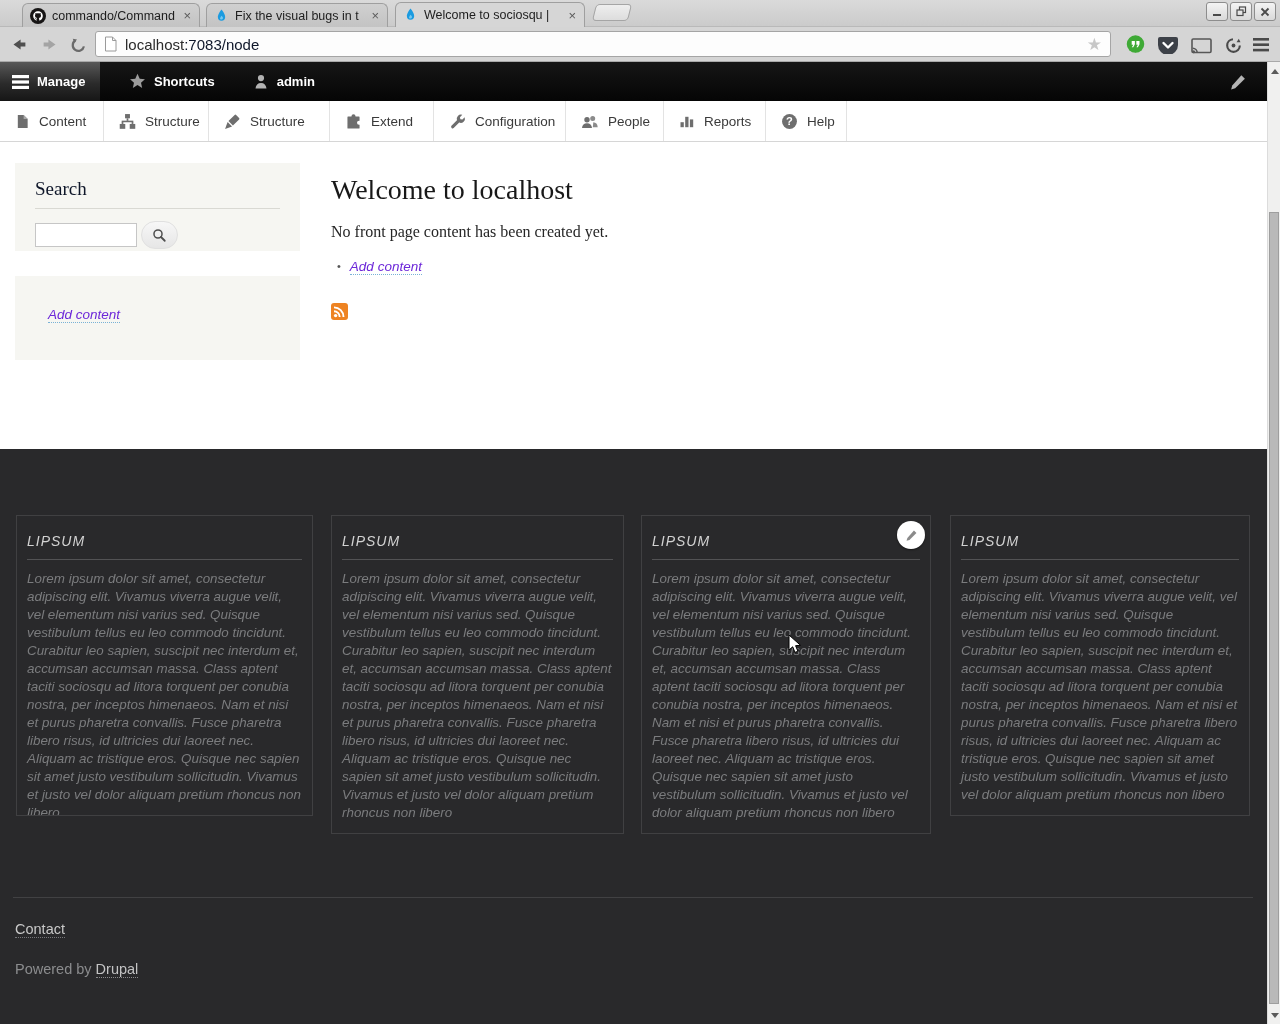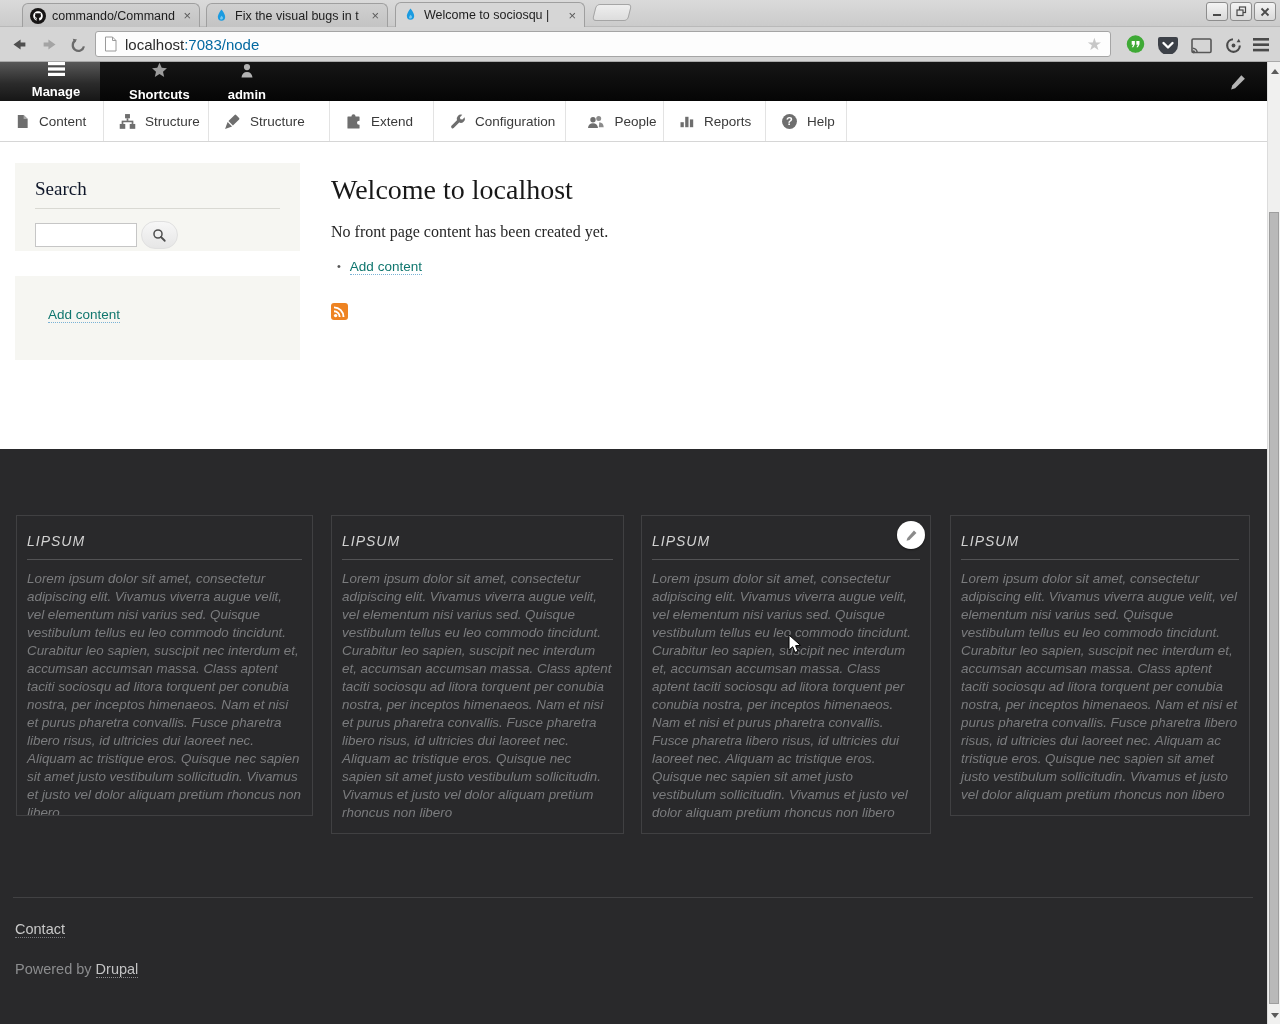--- a/index.html
+++ b/index.html
@@ -49,34 +49,34 @@
     background:#d5d5d5; border-bottom:1px solid #a9a9a9;
   }
   .nav-icon { position:absolute; top:9px; }
   #urlbar {
     position:absolute; left:95px; top:4px; width:1016px; height:26px;
     background:#fdfdfd; border:1px solid #a5a5a5; border-radius:3px;
     display:flex; align-items:center; gap:8px; padding:0 8px;
     font-size:15px;
   }
   #urlbar .host { color:#2b2b2b; }
-  #urlbar .path { color:#0369a1; }
+  #urlbar .path { color:#0f172a; }
   #urlbar .spacer { flex:1; }
   #bookmark-star { color:#c7c7c7; font-size:17px; line-height:1; }
   .ext-icon { position:absolute; top:8px; }
 
   
   #admin-toolbar {
     position:absolute; top:62px; left:0; width:1267px; height:39px;
     background:linear-gradient(#161616,#050505);
     display:flex; align-items:stretch;
   }
   .tb-item {
     display:flex; align-items:center; gap:8px; padding:0 19px;
-    color:#fff; font-weight:bold; font-size:13px; cursor:default;flex-direction:column;
+    color:#fff; font-weight:bold; font-size:13px; cursor:default;
   }
   .tb-item.manage {
     width:100px; padding:0 0 0 12px;
     background:linear-gradient(180deg,#585858,#2b2b2b 55%,#161616);
   }
   #toolbar-pencil { position:absolute; right:20px; top:11px; }
 
   
   #admin-menu {
     position:absolute; top:101px; left:0; width:1267px; height:41px;
@@ -103,21 +103,21 @@
     font-size:19px; color:#0f172a; margin:0; padding-bottom:8px;
     border-bottom:1px solid #d9d9d3;
   }
   #search-form { margin-top:12px; display:flex; align-items:center; gap:4px; }
   #search-input { width:102px; height:24px; border:1px solid #c6c6c6; background:#fff; }
   #search-submit {
     width:37px; height:28px; border:1px solid #e0e0e0; border-radius:14px;
     background:linear-gradient(#f7f7f7,#e6e6e6);
     display:flex; align-items:center; justify-content:center;
   }
-  a.drupal-link { color:#0f766e; text-decoration:none; border-bottom:1px dotted #79b2d6; font-size:13.5px; }
+  a.drupal-link { color:#6d28d9; text-decoration:none; border-bottom:1px dotted #79b2d6; font-size:13.5px;font-style:italic; }
   #tools-link-wrap { margin:14px 0 0 13px; }
 
   #main-col { position:absolute; left:331px; top:0; width:720px; }
   #page-title {
     font-family:"Liberation Serif", serif; font-weight:normal;
     font-size:28px; color:#181818; margin:32px 0 0;
   }
   #front-message { font-family:"Liberation Serif", serif; font-size:16px; color:#262626; margin:17px 0 0; }
   #action-list { list-style:none; margin:16px 0 0; padding:0 0 0 6px; }
   #action-list li::before { content:"•"; color:#555; font-size:11px; margin-right:9px; vertical-align:1px; }
@@ -371,21 +371,21 @@
     <span>Extend</span>
   </div>
   <div class="mtab" style="width:132px;">
     <span>
       <svg width="17" height="17" viewBox="0 0 16 16">
           <path d="M14.8 4a4 4 0 01-5.2 5L4.4 14.2a1.5 1.5 0 01-2.1-2.1L7.5 6.9a4 4 0 015-5.2L10.3 3.9l.4 1.9 1.9.4z" fill="#6e6e6e"></path>
         </svg>
     </span>
     <span>Configuration</span>
   </div>
-  <div class="mtab" style="width:98px;justify-content:center;">
+  <div class="mtab" style="width:98px;">
     <span>
       <svg width="18" height="17" viewBox="0 0 18 16">
           <g fill="#6e6e6e">
             <path d="M11.7 2.6a2.5 2.5 0 110 5 2.5 2.5 0 010-5zM12.3 8.8c2.6.2 4.2 1.8 4.4 4.9h-4.9z" opacity=".8"></path>
             <path d="M6 3.6a2.7 2.7 0 110 5.4A2.7 2.7 0 016 3.6zM1 14.6c.2-3.1 2.1-4.8 5-4.8s4.8 1.7 5 4.8z"></path>
           </g>
         </svg>
     </span>
     <span>People</span>
   </div>

